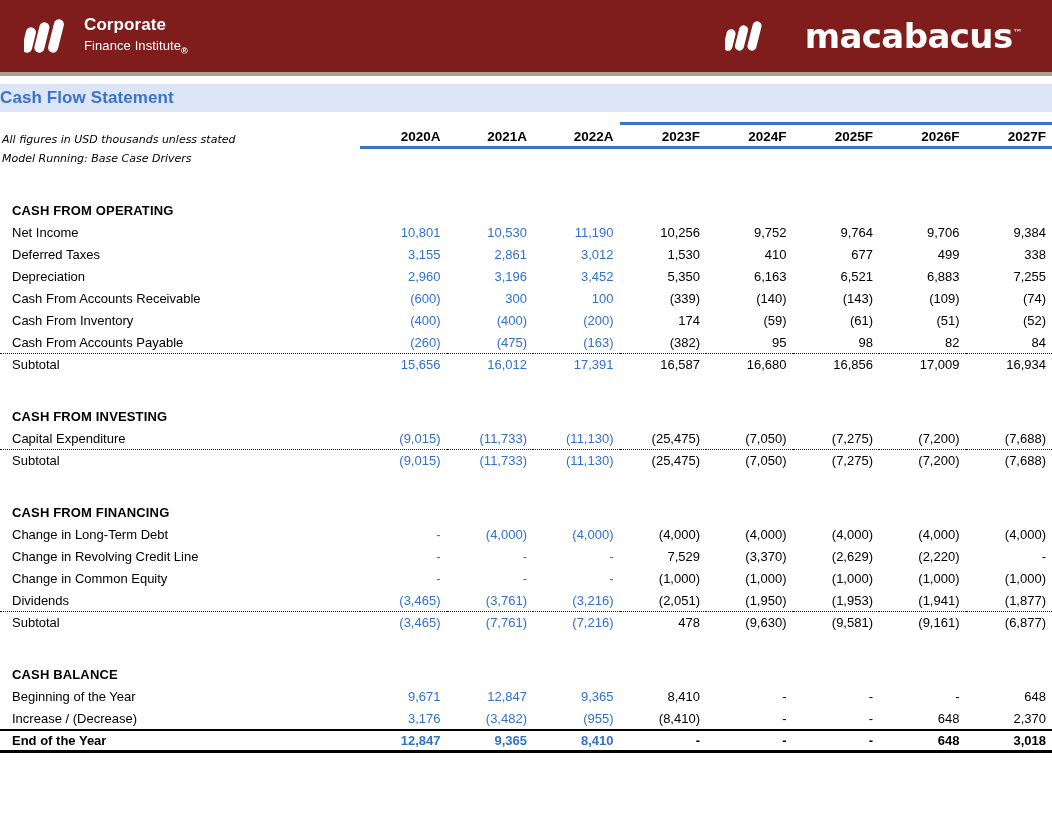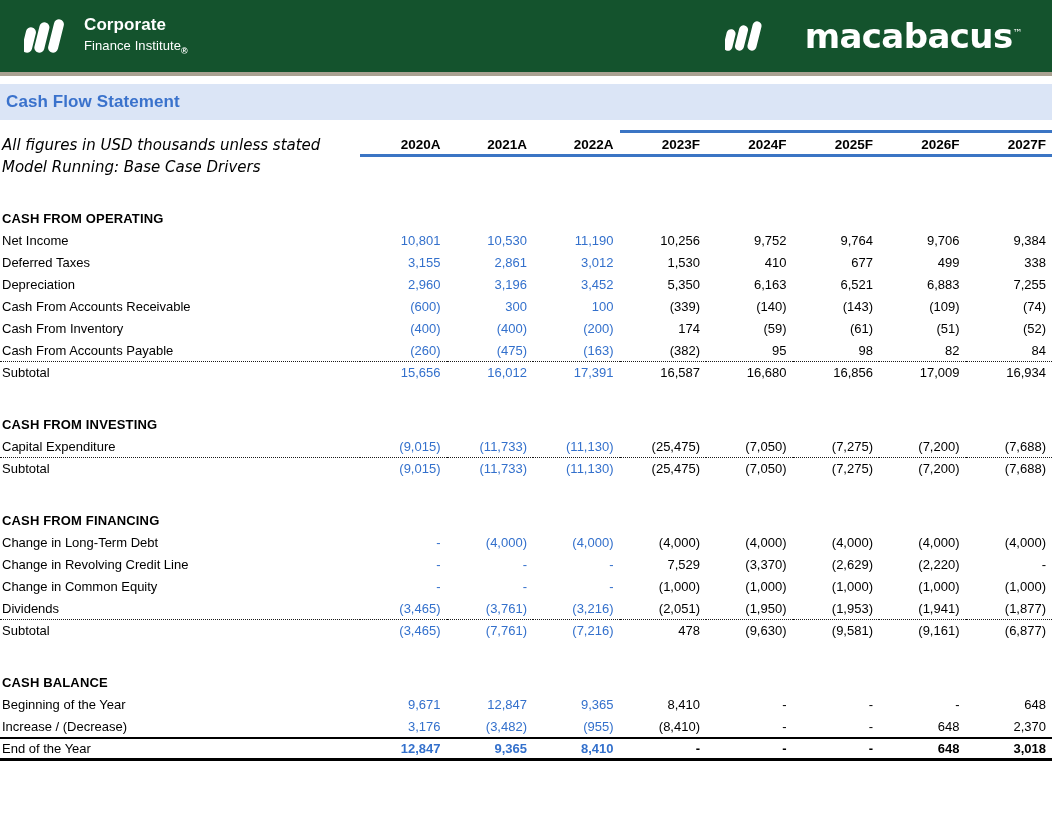--- a/index.html
+++ b/index.html
@@ -8,21 +8,21 @@
     width: 1052px; height: 826px;
     background: #ffffff;
     font-family: "Liberation Sans", sans-serif;
     overflow: hidden;
   }
 
   
   .masthead {
     position: relative;
     height: 72px;
-    background: #14532d;
+    background: #7f1d1d;
     display: flex;
     align-items: center;
     justify-content: space-between;
     padding: 0 30px 0 24px;
   }
   .masthead::after {
     content: "";
     position: absolute;
     left: 0; right: 0; bottom: -4px;
     height: 4px;
@@ -50,25 +50,24 @@
     letter-spacing: -.6px;
     line-height: 1;
     position: relative;
     font-family: "DejaVu Sans", sans-serif;
   }
   .mb-tm { font-size: 10px; vertical-align: super; font-weight: normal; }
 
   
   .title-gap { height: 12px; background: #ffffff; }
   .title-band {
-    height: 36px;
+    height: 28px;
     background: #dbe5f6;
     display: flex;
     align-items: center;
-    padding-left: 6px;
   }
   .title-band .t {
     color: #3a72cc;
     font-weight: bold;
     font-size: 17px;
     letter-spacing: .1px;
   }
 
   
   .sheet { position: relative; padding-top: 10px; }
@@ -76,21 +75,21 @@
     width: 1052px;
     border-collapse: collapse;
     table-layout: fixed;
     font-size: 13px;
     color: #000000;
   }
   table.cf col.lbl  { width: 360px; }
   table.cf col.num  { width: 86.5px; }
 
   td { padding: 0; height: 22px; vertical-align: middle; }
-  td.label { padding-left: 2px; white-space: nowrap; }
+  td.label { padding-left: 12px; white-space: nowrap; }
   td.num   { text-align: right; padding-right: 6px; white-space: nowrap; font-variant-numeric: tabular-nums; }
 
   .hist { color: #3370cc; }
   .fcst { color: #000000; }
 
   
   .ind0 { padding-left: 2px; }
   .ind1 { padding-left: 11px; }
   .ind2 { padding-left: 22px; }
 
@@ -114,21 +113,21 @@
     font-weight: bold;
     font-size: 13.5px;
     color: #000000;
     white-space: nowrap;
   }
   td.year.fcstgrp { border-top: 3px solid #3b75c4; }
   td.yearline     { border-bottom: 3px solid #3b75c4; }
 
   td.note {
     font-style: italic;
-    font-size: 15px;
+    font-size: 11px;
     color: #000000;
     padding-left: 2px;
     white-space: nowrap;
     font-family: "DejaVu Sans", sans-serif;
   }
   tr.note2 td { height: 22px; }
 </style>
 </head>
 <body>
 
@@ -426,21 +425,21 @@
           <td class="num hist">3,176</td>
           <td class="num hist">(3,482)</td>
           <td class="num hist">(955)</td>
           <td class="num fcst">(8,410)</td>
           <td class="num fcst">-</td>
           <td class="num fcst">-</td>
           <td class="num fcst">648</td>
           <td class="num fcst">2,370</td>
         </tr>
         <tr class="r">
-          <td class="label ind1 solid-top solid-bot" style="font-weight: normal;">End of the Year</td>
+          <td class="label ind1 solid-top solid-bot" style="font-weight: bold;">End of the Year</td>
           <td class="num hist solid-top solid-bot bold-num">12,847</td>
           <td class="num hist solid-top solid-bot bold-num">9,365</td>
           <td class="num hist solid-top solid-bot bold-num">8,410</td>
           <td class="num fcst solid-top solid-bot bold-num">-</td>
           <td class="num fcst solid-top solid-bot bold-num">-</td>
           <td class="num fcst solid-top solid-bot bold-num">-</td>
           <td class="num fcst solid-top solid-bot bold-num">648</td>
           <td class="num fcst solid-top solid-bot bold-num">3,018</td>
         </tr>
       </tbody>

